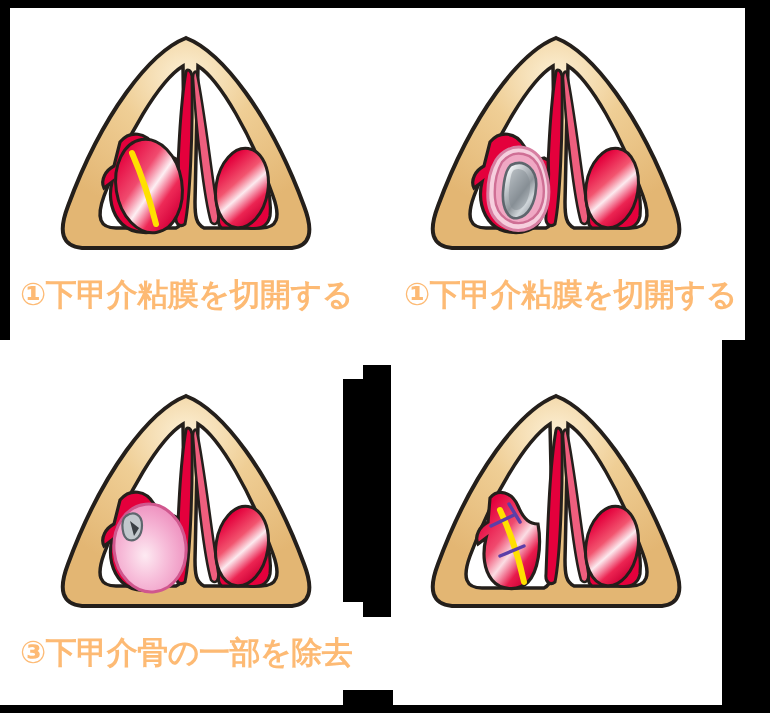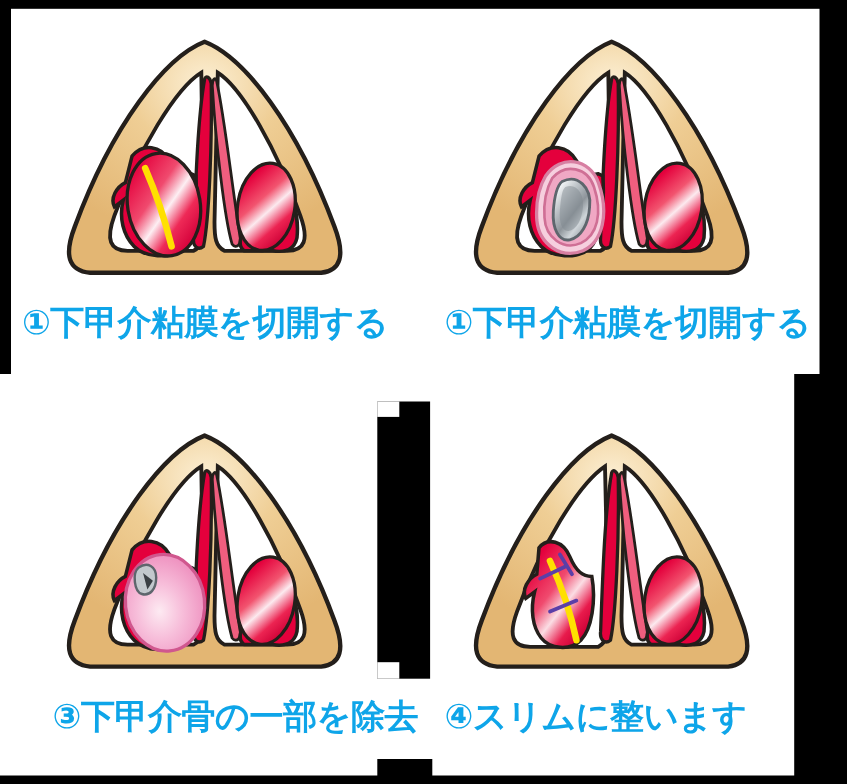--- a/index.html
+++ b/index.html
@@ -50,40 +50,40 @@
   }
 
   
   .panel {
     position: absolute;
     width: 360px;
     height: 340px;
   }
   #panel-1 { left: 8px;   top: 10px; }
   #panel-2 { left: 378px; top: 10px; }
-  #panel-3 { left: 8px;   top: 368px; text-align: right; }
+  #panel-3 { left: 8px;   top: 368px; }
   #panel-4 { left: 378px; top: 368px; }
 
   .figure {
     position: absolute;
     left: 0; top: 0;
     width: 360px;
     height: 265px;
   }
   .figure svg { display: block; width: 100%; height: 100%; }
 
   .caption {
     position: absolute;
     left: 0;
     top: 268px;
     width: 360px;
     font-family: "DejaVu Sans", "Liberation Sans", sans-serif;
     font-size: 31px;
     font-weight: 700;
-    color: #0ea5e9;
+    color: #fdba74;
     letter-spacing: -0.5px;
     white-space: nowrap;
     line-height: 1.05;
   }
   #panel-1 .caption, #panel-3 .caption { padding-left: 12px; }
   #panel-2 .caption, #panel-4 .caption { padding-left: 26px; }
 </style>
 </head>
 <body>
 
@@ -277,14 +277,13 @@
       <g stroke="#5B3FA8" stroke-width="3.4" stroke-linecap="round">
         <path d="M113 158 L 136 147"></path>
         <path d="M122 188 L 146 178"></path>
         <path d="M131 136 L 142 154"></path>
       </g>
 
       <path d="M246 154 C 258 162 264 186 262 206 C 260 216 252 220 240 218 L 214 218 C 208 214 210 204 216 198 Z" fill="#E4003C" stroke="#241F1B" stroke-width="3.2"></path>
       <ellipse cx="234" cy="178" rx="26" ry="40" transform="rotate(9 234 178)" fill="url(#turbGradR4)" stroke="#241F1B" stroke-width="3"></ellipse>
     </svg>
   </div>
-  <div class="caption">④スリムに整います</div>
 </div>
 
 </body></html>

